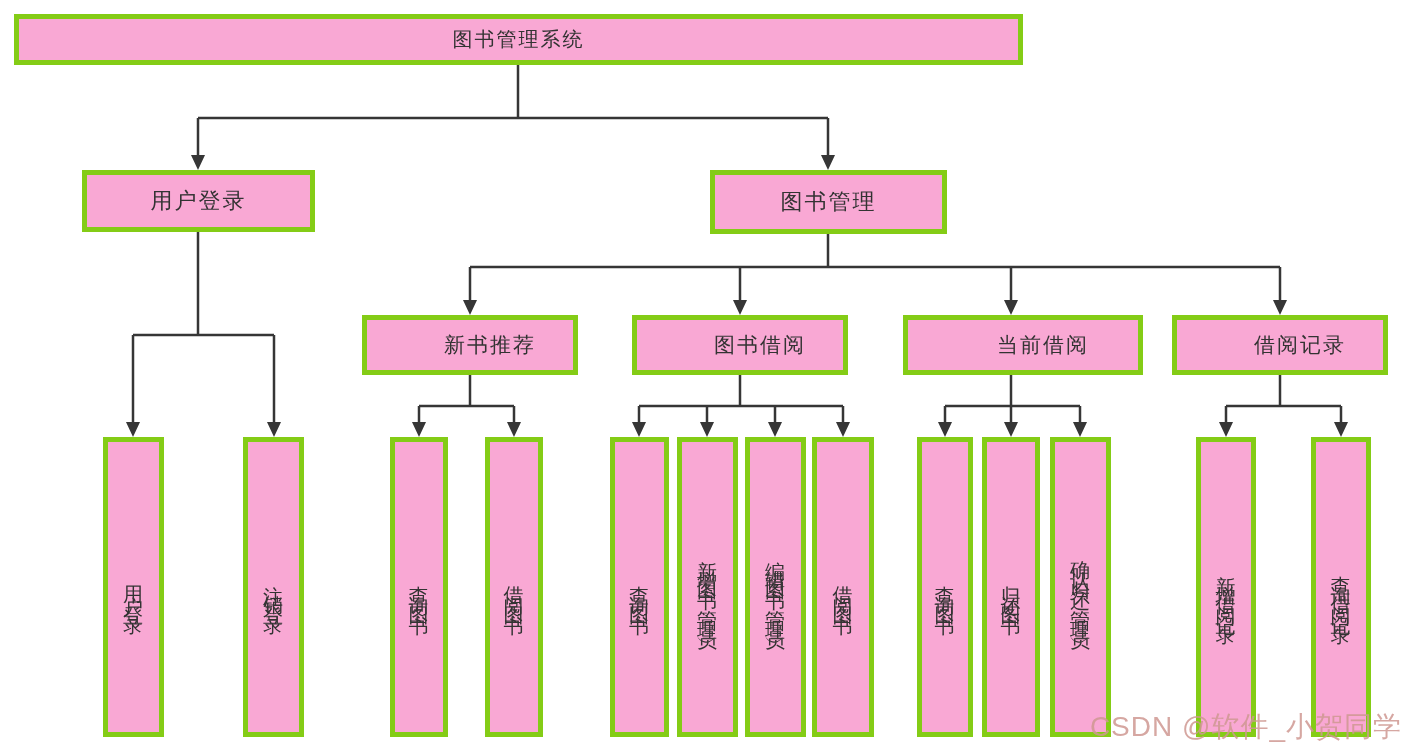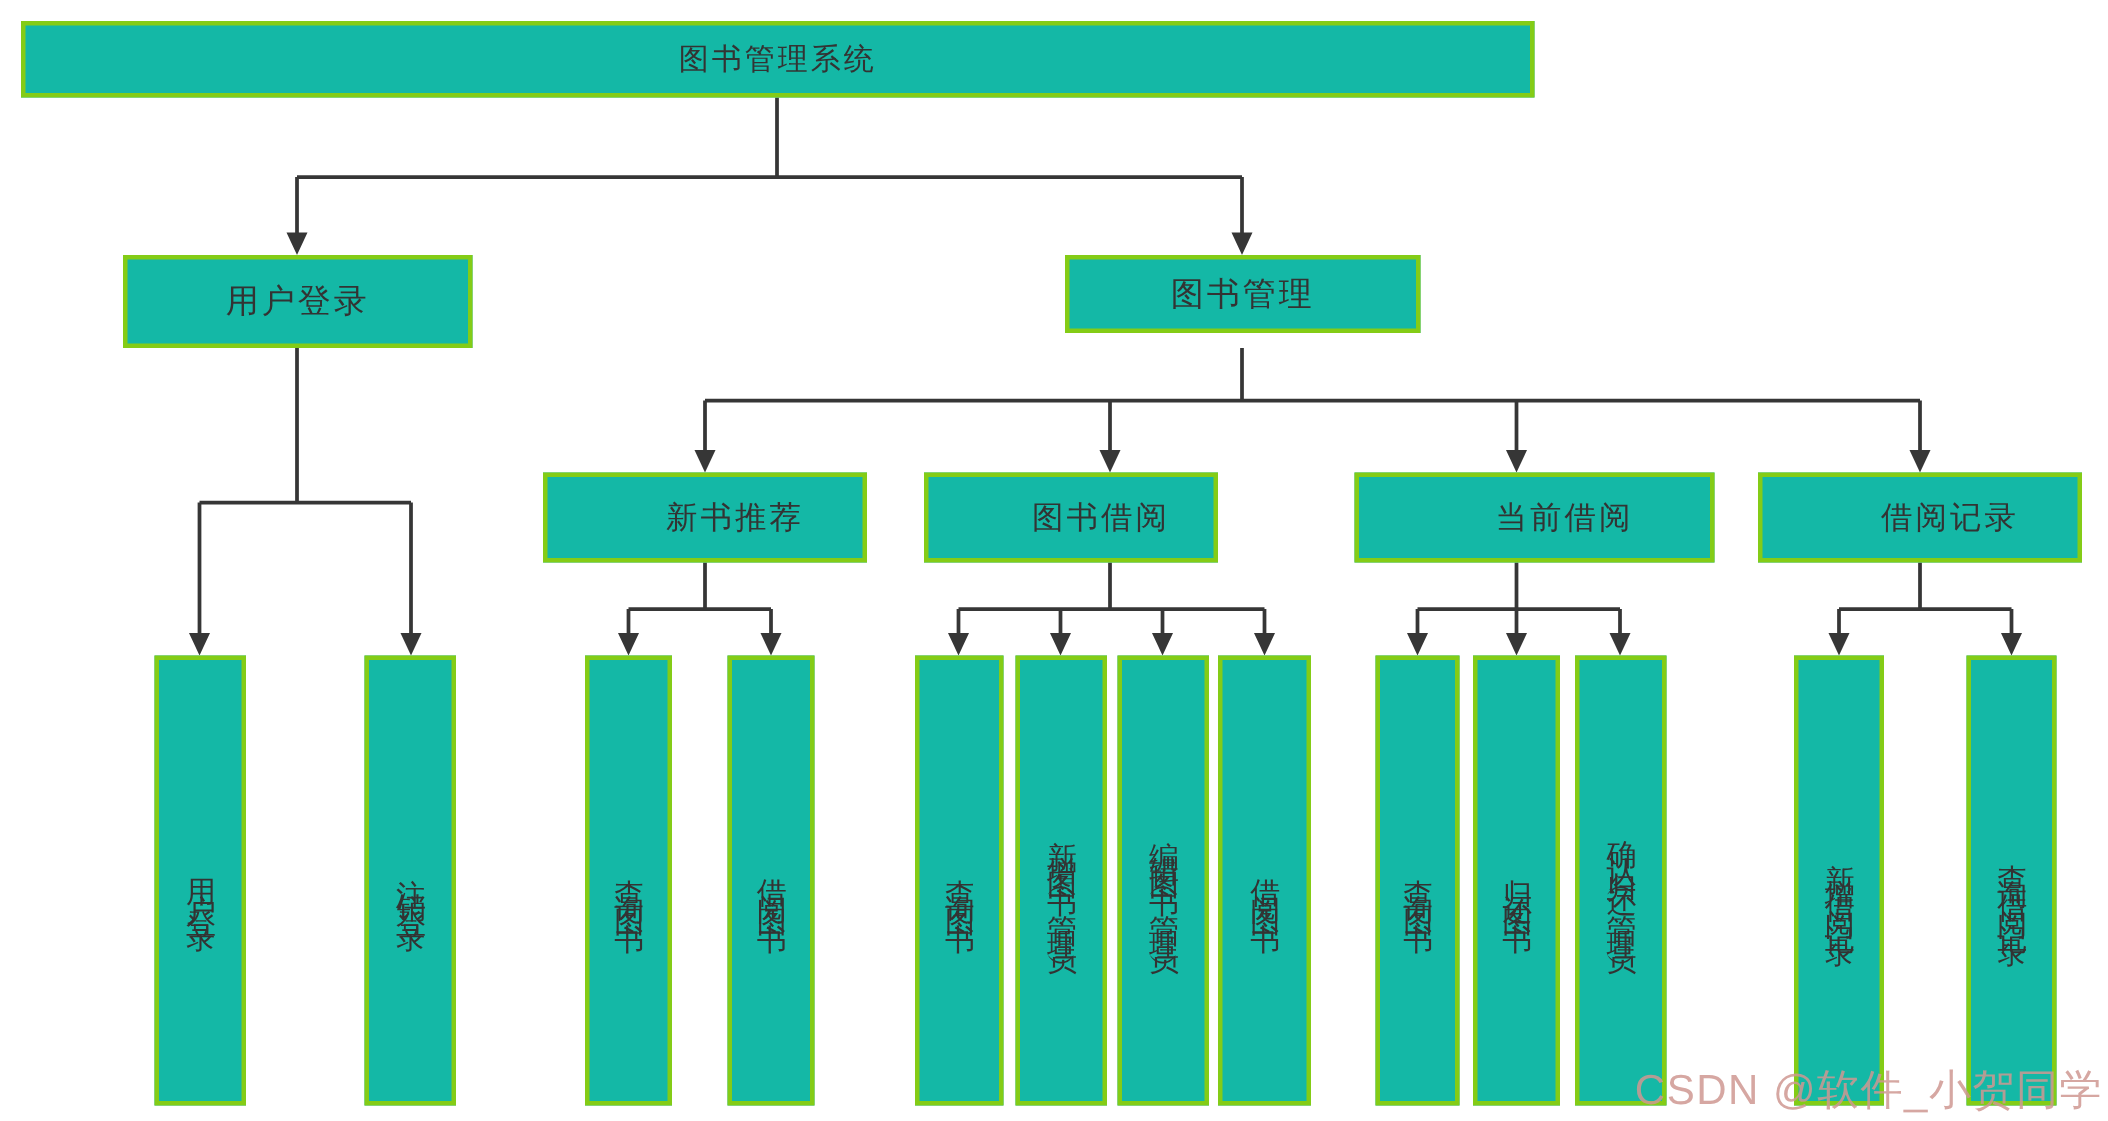--- a/index.html
+++ b/index.html
@@ -9,22 +9,22 @@
     height: 747px;
     background: #ffffff;
     font-family: "Liberation Sans", "DejaVu Sans", sans-serif;
     color: #333333;
     overflow: hidden;
   }
   svg.wires { position: absolute; left: 0; top: 0; z-index: 1; }
   .box {
     position: absolute;
     box-sizing: border-box;
-    border: 3px solid #84cc16;
-    background: #14b8a6;
+    border: 5px solid #84cc16;
+    background: #f9a8d4;
     display: flex;
     align-items: center;
     justify-content: center;
     z-index: 2;
     font-size: 20px;
     letter-spacing: 2px;
     white-space: nowrap;
     text-align: center;
   }
   .root-box { font-size: 20px; }
@@ -128,24 +128,24 @@
       <line x1="1226" y1="406" x2="1226" y2="425"></line>
       <polygon points="1219,422 1233,422 1226,437" fill="#363636" stroke="none"></polygon>
       <line x1="1341" y1="406" x2="1341" y2="425"></line>
       <polygon points="1334,422 1348,422 1341,437" fill="#363636" stroke="none"></polygon>
     </g>
   </svg>
 
   <div class="box root-box" style="left:14px; top:14px; width:1009px; height:51px">图书管理系统</div>
 
   <div class="box lvl2-box" style="left:82px; top:170px; width:233px; height:62px">用户登录</div>
-  <div class="box lvl2-box" style="left:710px; top:170px; width:237px; height:52px">图书管理</div>
+  <div class="box lvl2-box" style="left:710px; top:170px; width:237px; height:64px">图书管理</div>
 
   <div class="box lvl3-box" style="left:362px; top:315px; width:216px; height:60px">新书推荐</div>
-  <div class="box lvl3-box" style="left:616px; top:315px; width:196px; height:60px">图书借阅</div>
+  <div class="box lvl3-box" style="left:632px; top:315px; width:216px; height:60px">图书借阅</div>
   <div class="box lvl3-box" style="left:903px; top:315px; width:240px; height:60px">当前借阅</div>
   <div class="box lvl3-box" style="left:1172px; top:315px; width:216px; height:60px">借阅记录</div>
 
   <div class="box vbox" style="left:103px; top:437px; width:61px; height:300px">用户登录</div>
   <div class="box vbox" style="left:243px; top:437px; width:61px; height:300px">注销登录</div>
 
   <div class="box vbox" style="left:390px; top:437px; width:58px; height:300px">查询图书</div>
   <div class="box vbox" style="left:485px; top:437px; width:58px; height:300px">借阅图书</div>
 
   <div class="box vbox" style="left:610px; top:437px; width:59px; height:300px">查询图书</div>

